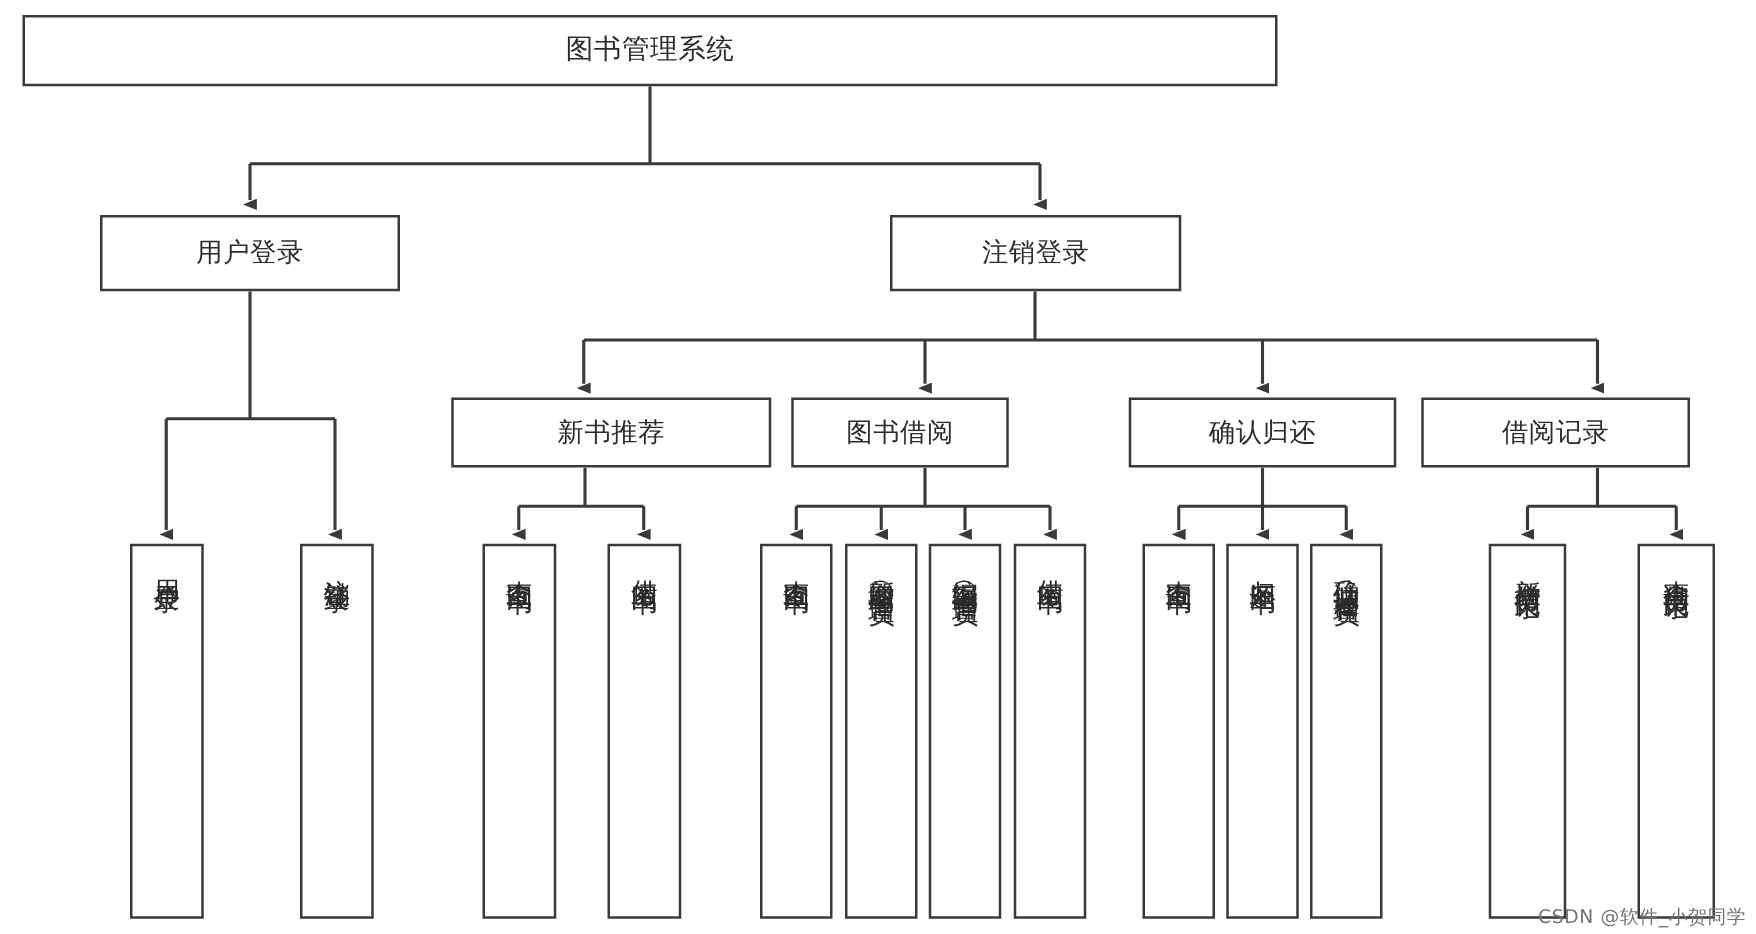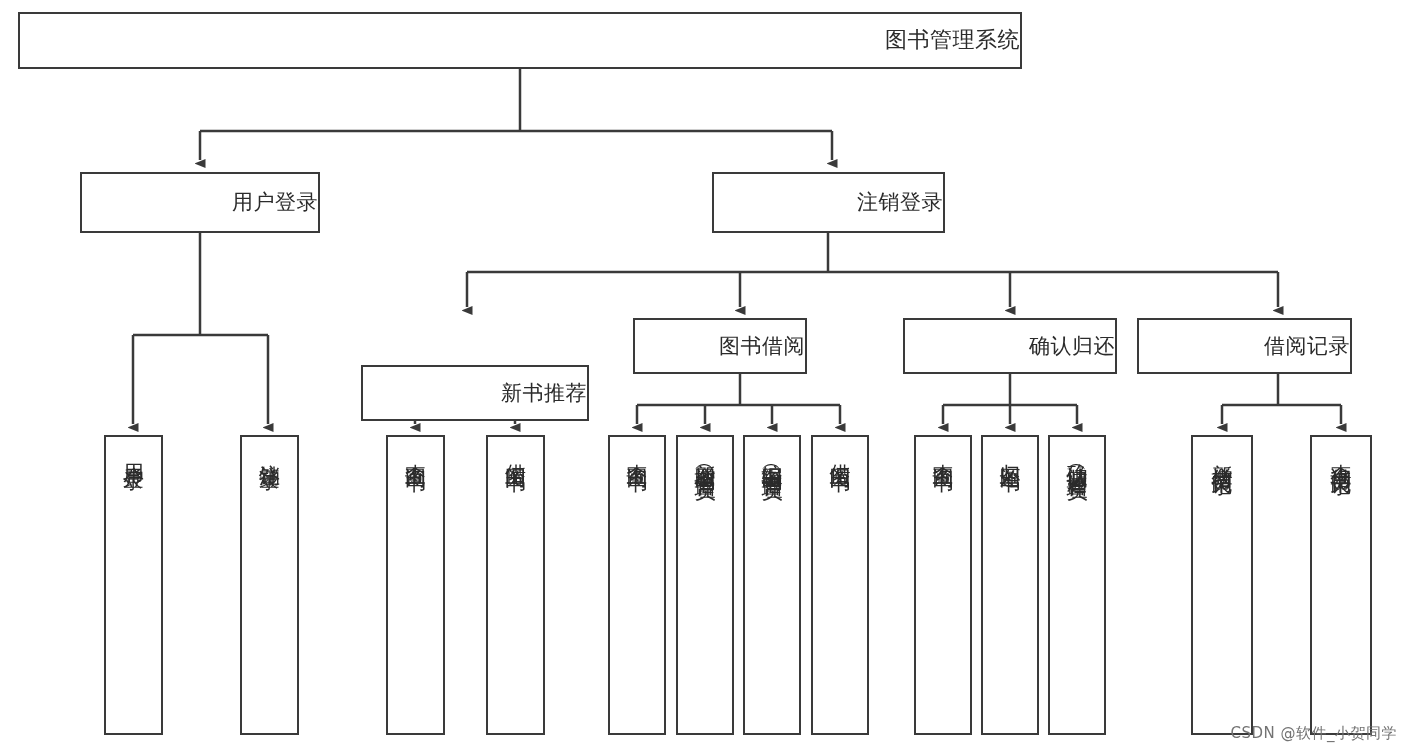--- a/index.html
+++ b/index.html
@@ -28,21 +28,21 @@
     height: 747px;
     pointer-events: none;
   }
   .node {
     position: absolute;
     box-sizing: border-box;
     background: #ffffff;
     border: 2.5px solid #3a3a3a;
     display: flex;
     align-items: center;
-    justify-content: flex-end;
+    justify-content: center;
     color: #2b2b2b;
     letter-spacing: 0.5px;
   }
   .node .label {
     display: block;
     text-align: center;
     line-height: 1.28;
     white-space: pre-line;
   }
   
@@ -135,21 +135,21 @@
     <span class="label">图书管理系统</span>
   </div>
 
   <div class="node h" style="left:80px; top:172px; width:240px; height:61px;">
     <span class="label">用户登录</span>
   </div>
   <div class="node h" style="left:712px; top:172px; width:233px; height:61px;">
     <span class="label">注销登录</span>
   </div>
 
-  <div class="node h" style="left:361px; top:318px; width:228px; height:56px;margin-top:47px;">
+  <div class="node h" style="left:361px; top:318px; width:256px; height:56px;">
     <span class="label">新书推荐</span>
   </div>
   <div class="node h" style="left:633px; top:318px; width:174px; height:56px;">
     <span class="label">图书借阅</span>
   </div>
   <div class="node h" style="left:903px; top:318px; width:214px; height:56px;">
     <span class="label">确认归还</span>
   </div>
   <div class="node h" style="left:1137px; top:318px; width:215px; height:56px;">
     <span class="label">借阅记录</span>

